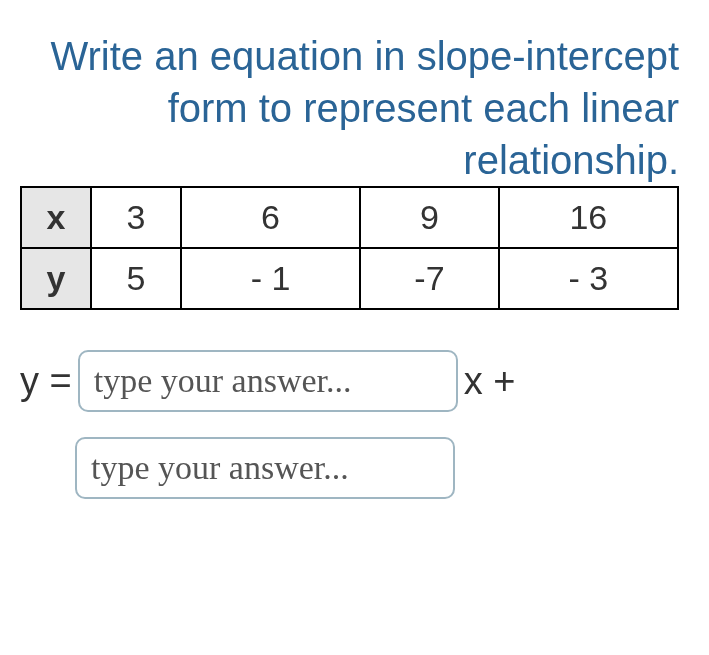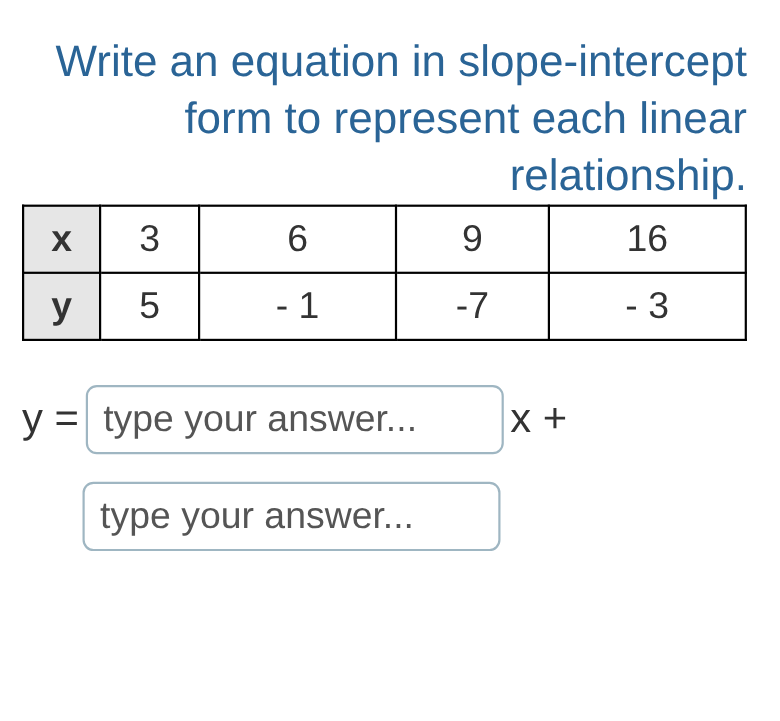--- a/index.html
+++ b/index.html
@@ -47,21 +47,21 @@
       font-size: 38px;
       color: #333;
       margin-bottom: 25px;
       gap: 6px;
     }
     .eq-text {
       font-size: 38px;
       white-space: nowrap;
     }
     .answer-input {
-      font-family: Liberation Sans, sans-serif;
+      font-family: Liberation Serif, serif;
       font-size: 34px;
       color: #555;
       border: 2px solid #9fb6c2;
       border-radius: 10px;
       padding: 10px 14px;
       outline: none;
       background: #fff;
     }
     .answer-input::placeholder {
       color: #555;

